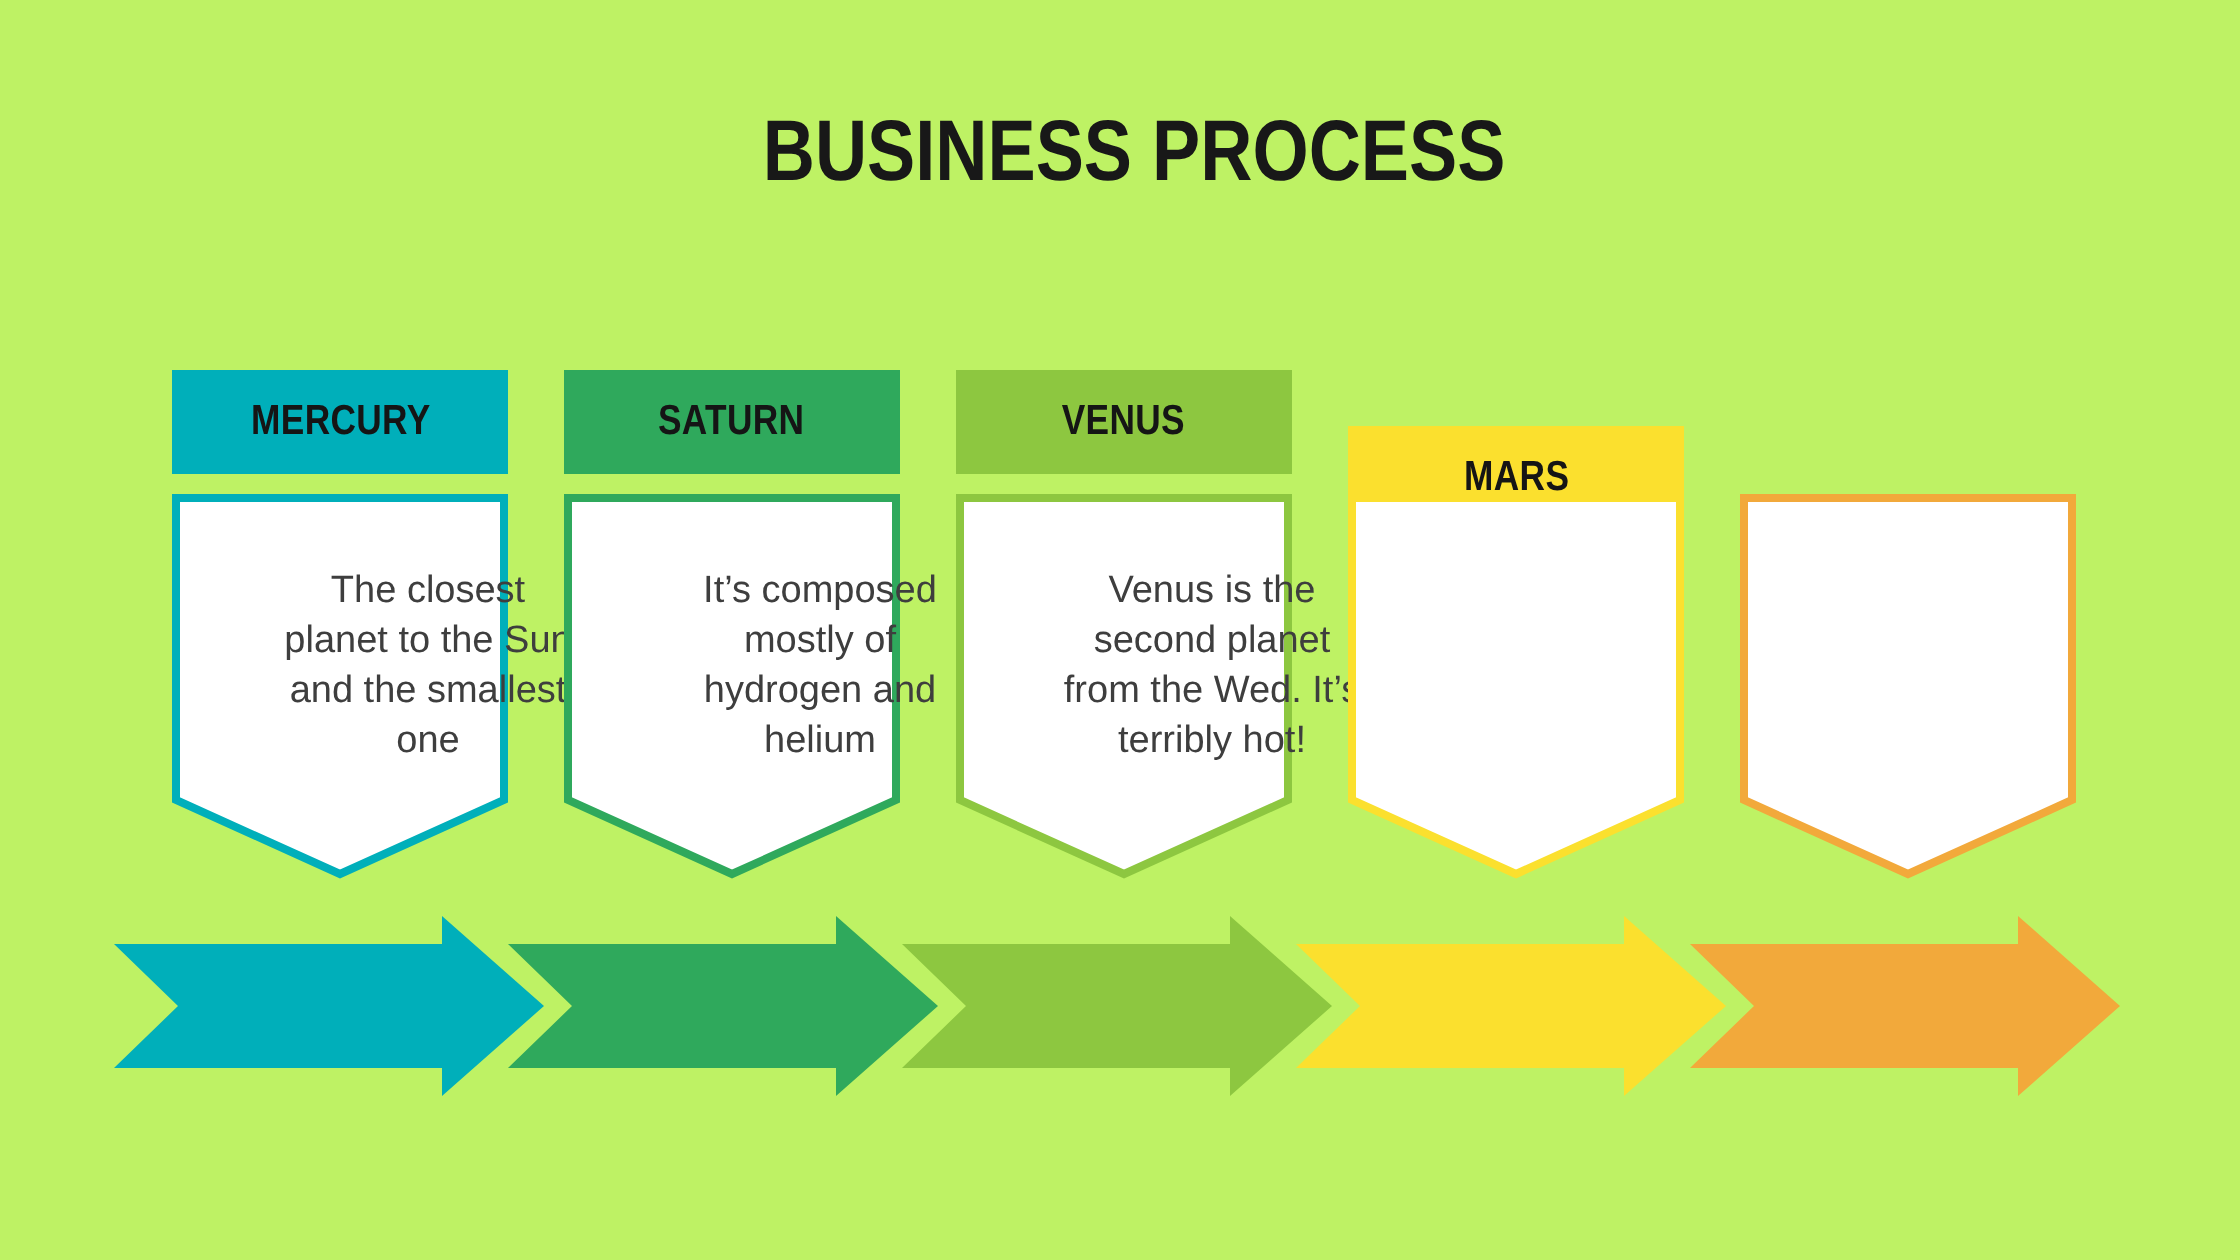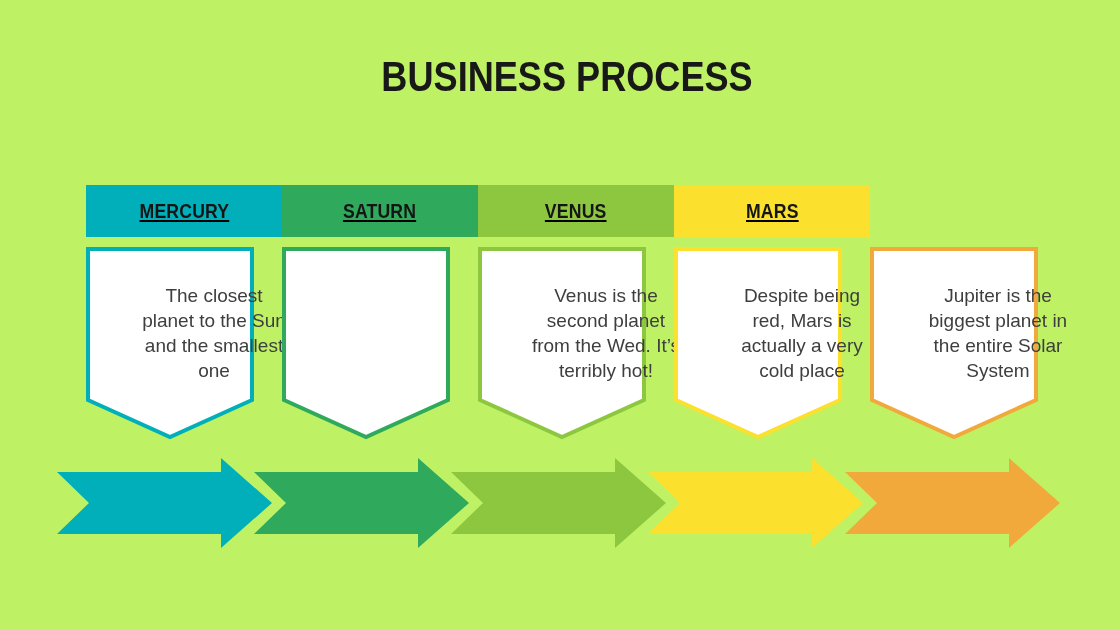--- a/index.html
+++ b/index.html
@@ -37,26 +37,25 @@
   .column {
     position: absolute;
     top: 185px;
     width: 168px;
     height: 260px;
   }
   .col-header {
     position: absolute;
     top: 0;
     left: 0;
-    width: 196px;
+    width: 168px;
     height: 52px;
     display: flex;
     align-items: center;
     justify-content: center;
-    text-decoration: underline;
   }
   .col-header-label {
     font-size: 21px;
     font-weight: 800;
     color: #151515;
     letter-spacing: 0.2px;
   }
   .pennant-svg {
     position: absolute;
     top: 62px;
@@ -105,47 +104,46 @@
     <div class="pennant-text">The closest planet to the Sun and the smallest one</div>
   </div>
 
   <div class="column" style="left:282px">
     <div class="col-header" style="background: rgb(47, 169, 92);">
       <span class="col-header-label condensed">SATURN</span>
     </div>
     <svg class="pennant-svg" viewBox="0 0 168 196">
       <polygon points="2,2 166,2 166,153 84,190 2,153" fill="#ffffff" stroke-width="4" stroke-linejoin="miter" stroke="#2FA95C"></polygon>
     </svg>
+    <div class="pennant-text">It’s composed mostly of hydrogen and helium</div>
   </div>
 
   <div class="column" style="left:478px">
     <div class="col-header" style="background: rgb(141, 199, 64);">
       <span class="col-header-label condensed">VENUS</span>
     </div>
     <svg class="pennant-svg" viewBox="0 0 168 196">
       <polygon points="2,2 166,2 166,153 84,190 2,153" fill="#ffffff" stroke-width="4" stroke-linejoin="miter" stroke="#8DC740"></polygon>
     </svg>
     <div class="pennant-text">Venus is the second planet from the Wed. It’s terribly hot!</div>
   </div>
 
   <div class="column" style="left:674px">
-    <div class="col-header" style="background: rgb(251, 224, 46);">
+    <div class="col-header" style="background: rgb(251, 224, 46); margin-top: 28px;">
       <span class="col-header-label condensed">MARS</span>
     </div>
     <svg class="pennant-svg" viewBox="0 0 168 196">
       <polygon points="2,2 166,2 166,153 84,190 2,153" fill="#ffffff" stroke-width="4" stroke-linejoin="miter" stroke="#FBE02E"></polygon>
     </svg>
-    <div class="pennant-text">Despite being red, Mars is actually a very cold place</div>
   </div>
 
   <div class="column" style="left:870px">
     <svg class="pennant-svg" viewBox="0 0 168 196">
       <polygon points="2,2 166,2 166,153 84,190 2,153" fill="#ffffff" stroke-width="4" stroke-linejoin="miter" stroke="#F2A93B"></polygon>
     </svg>
-    <div class="pennant-text">Jupiter is the biggest planet in the entire Solar System</div>
   </div>
 
   <svg class="arrow-svg" style="left:57px" viewBox="0 0 215 90">
     <polygon points="0,14 164,14 164,0 215,45 164,90 164,76 0,76 32,45" fill="#00AFBA"></polygon>
   </svg>
   <svg class="arrow-svg" style="left:254px" viewBox="0 0 215 90">
     <polygon points="0,14 164,14 164,0 215,45 164,90 164,76 0,76 32,45" fill="#2FA95C"></polygon>
   </svg>
   <svg class="arrow-svg" style="left:451px" viewBox="0 0 215 90">
     <polygon points="0,14 164,14 164,0 215,45 164,90 164,76 0,76 32,45" fill="#8DC740"></polygon>

